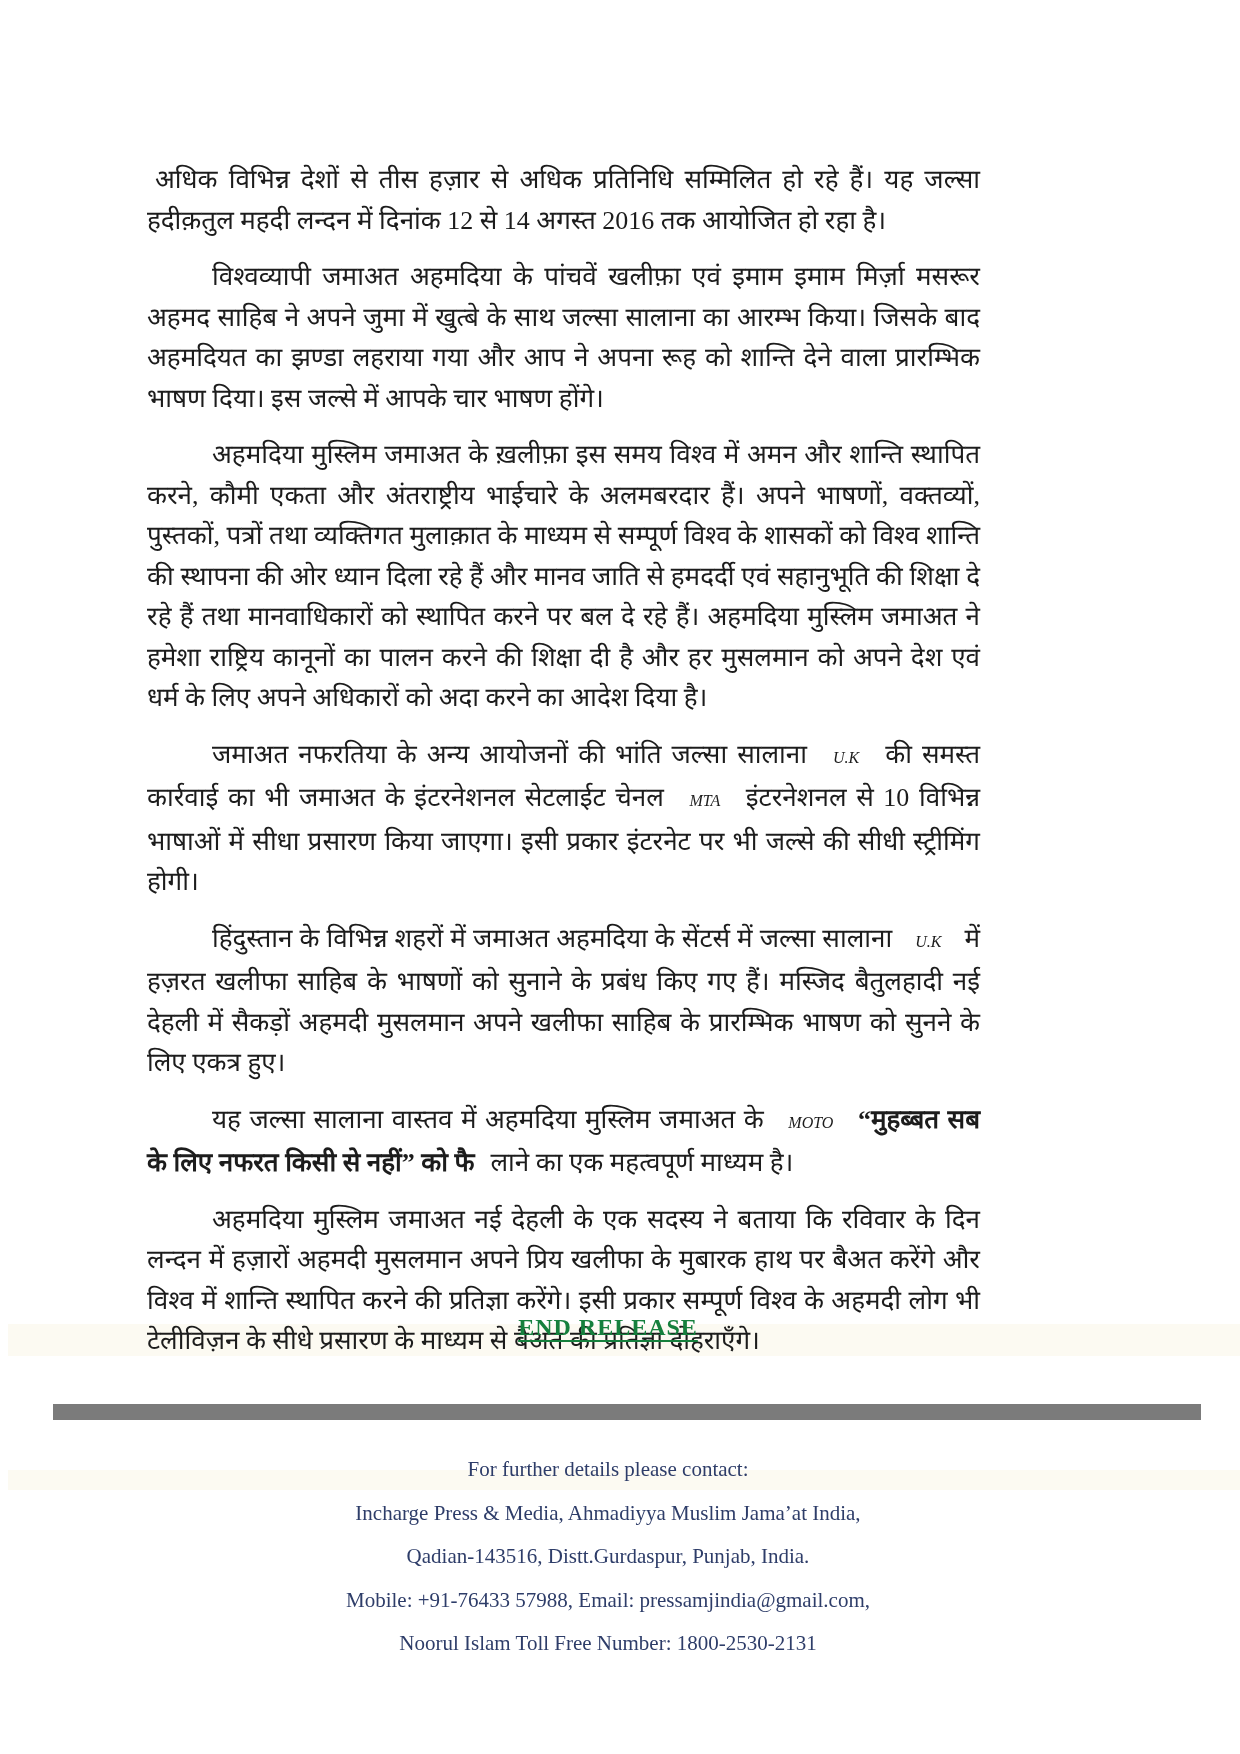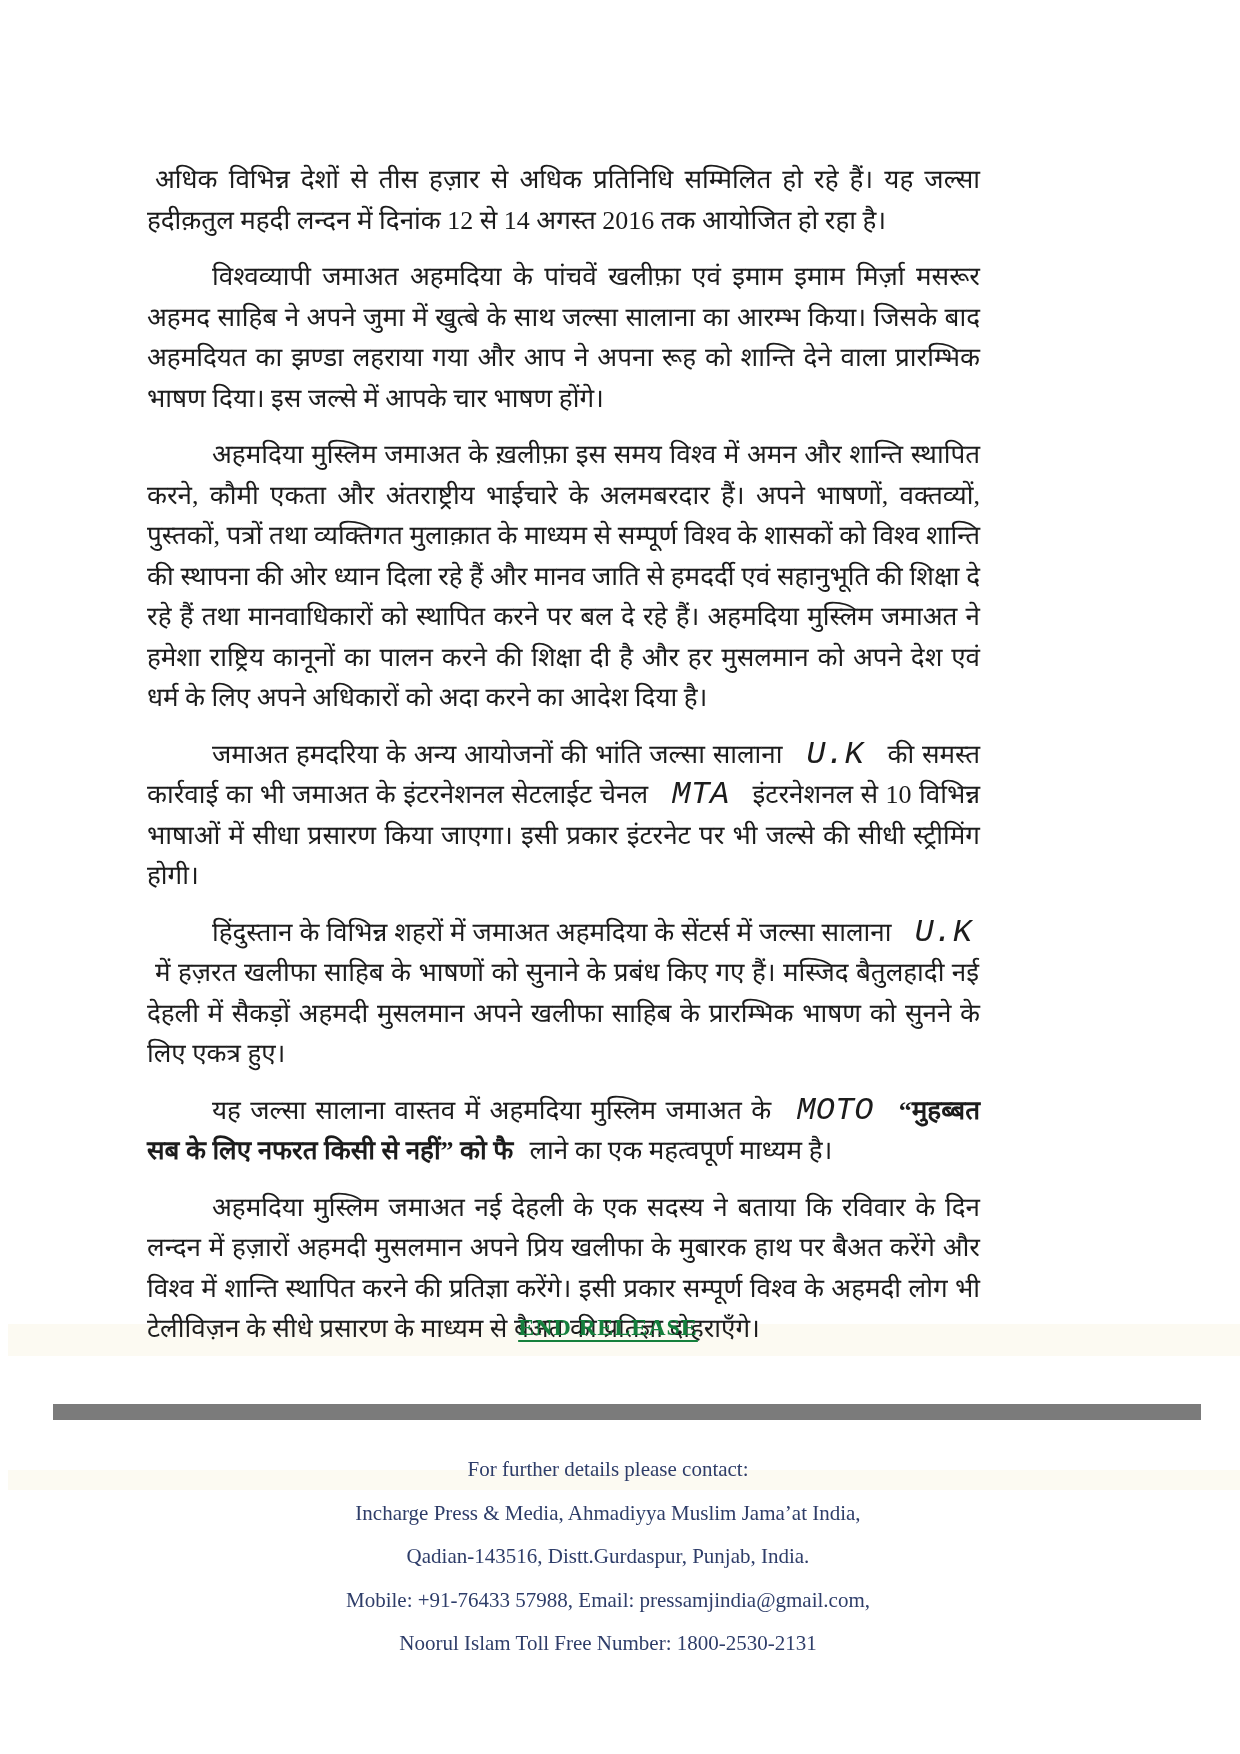--- a/index.html
+++ b/index.html
@@ -18,22 +18,22 @@
 
   .content {
     position:absolute; top:136px; left:123px; width:865px;
   }
   .content p {
     font-size:26px; line-height:40.5px; text-align:justify;
     text-justify:inter-word;
   }
   .content p.indent { text-indent:57px; }
   .latin-italic {
-    font-style:italic; font-size:32px;
-    font-family:Liberation Mono, monospace;
+    font-style:italic; font-size:16px;
+    font-family:Liberation Serif, serif;
   }
   .bold-run { font-weight:bold; }
 
   .end-release {
     position:absolute; top:1298px; left:45px; width:1110px;
     text-align:center;
   }
   .end-release span {
     font-family:"Liberation Serif",serif;
     font-size:24px; font-weight:bold; letter-spacing:1px;
@@ -64,21 +64,21 @@
   <div class="band band-2"></div>
 
   <div class="content">
 
     <p><span>अधिक विभिन्न देशों से तीस हज़ार से अधिक प्रतिनिधि सम्मिलित हो रहे हैं। यह जल्सा हदीक़तुल महदी लन्दन में दिनांक 12 से 14 अगस्त 2016 तक आयोजित हो रहा है।</span></p>
 
     <p class="indent"><span>विश्वव्यापी जमाअत अहमदिया के पांचवें खलीफ़ा एवं इमाम इमाम मिर्ज़ा मसरूर अहमद साहिब ने अपने जुमा में खुत्बे के साथ जल्सा सालाना का आरम्भ किया। जिसके बाद अहमदियत का झण्डा लहराया गया और आप ने अपना रूह को शान्ति देने वाला प्रारम्भिक भाषण दिया। इस जल्से में आपके चार भाषण होंगे।</span></p>
 
     <p class="indent"><span>अहमदिया मुस्लिम जमाअत के ख़लीफ़ा इस समय विश्व में अमन और शान्ति स्थापित करने, कौमी एकता और अंतराष्ट्रीय भाईचारे के अलमबरदार हैं। अपने भाषणों, वक्तव्यों, पुस्तकों, पत्रों तथा व्यक्तिगत मुलाक़ात के माध्यम से सम्पूर्ण विश्व के शासकों को विश्व शान्ति की स्थापना की ओर ध्यान दिला रहे हैं और मानव जाति से हमदर्दी एवं सहानुभूति की शिक्षा दे रहे हैं तथा मानवाधिकारों को स्थापित करने पर बल दे रहे हैं। अहमदिया मुस्लिम जमाअत ने हमेशा राष्ट्रिय कानूनों का पालन करने की शिक्षा दी है और हर मुसलमान को अपने देश एवं धर्म के लिए अपने अधिकारों को अदा करने का आदेश दिया है।</span></p>
 
-    <p class="indent"><span>जमाअत हमदरिया के अन्य आयोजनों की भांति जल्सा सालाना </span><span class="latin-italic">U.K</span><span> की समस्त कार्रवाई का भी जमाअत के इंटरनेशनल सेटलाईट चेनल </span><span class="latin-italic">MTA</span><span> इंटरनेशनल से 10 विभिन्न भाषाओं में सीधा प्रसारण किया जाएगा। इसी प्रकार इंटरनेट पर भी जल्से की सीधी स्ट्रीमिंग होगी।</span></p>
+    <p class="indent"><span>जमाअत नफरतिया के अन्य आयोजनों की भांति जल्सा सालाना </span><span class="latin-italic">U.K</span><span> की समस्त कार्रवाई का भी जमाअत के इंटरनेशनल सेटलाईट चेनल </span><span class="latin-italic">MTA</span><span> इंटरनेशनल से 10 विभिन्न भाषाओं में सीधा प्रसारण किया जाएगा। इसी प्रकार इंटरनेट पर भी जल्से की सीधी स्ट्रीमिंग होगी।</span></p>
 
     <p class="indent"><span>हिंदुस्तान के विभिन्न शहरों में जमाअत अहमदिया के सेंटर्स में जल्सा सालाना </span><span class="latin-italic">U.K</span><span> में हज़रत खलीफा साहिब के भाषणों को सुनाने के प्रबंध किए गए हैं। मस्जिद बैतुलहादी नई देहली में सैकड़ों अहमदी मुसलमान अपने खलीफा साहिब के प्रारम्भिक भाषण को सुनने के लिए एकत्र हुए।</span></p>
 
     <p class="indent"><span>यह जल्सा सालाना वास्तव में अहमदिया मुस्लिम जमाअत के </span><span class="latin-italic">MOTO</span><span class="bold-run"> “मुहब्बत सब के लिए नफरत किसी से नहीं” को फै</span><span>लाने का एक महत्वपूर्ण माध्यम है।</span></p>
 
     <p class="indent"><span>अहमदिया मुस्लिम जमाअत नई देहली के एक सदस्य ने बताया कि रविवार के दिन लन्दन में हज़ारों अहमदी मुसलमान अपने प्रिय खलीफा के मुबारक हाथ पर बैअत करेंगे और विश्व में शान्ति स्थापित करने की प्रतिज्ञा करेंगे। इसी प्रकार सम्पूर्ण विश्व के अहमदी लोग भी टेलीविज़न के सीधे प्रसारण के माध्यम से बैअत की प्रतिज्ञा दोहराएँगे।</span></p>
 
   </div>
 
   <div class="end-release"><span>END RELEASE</span></div>

